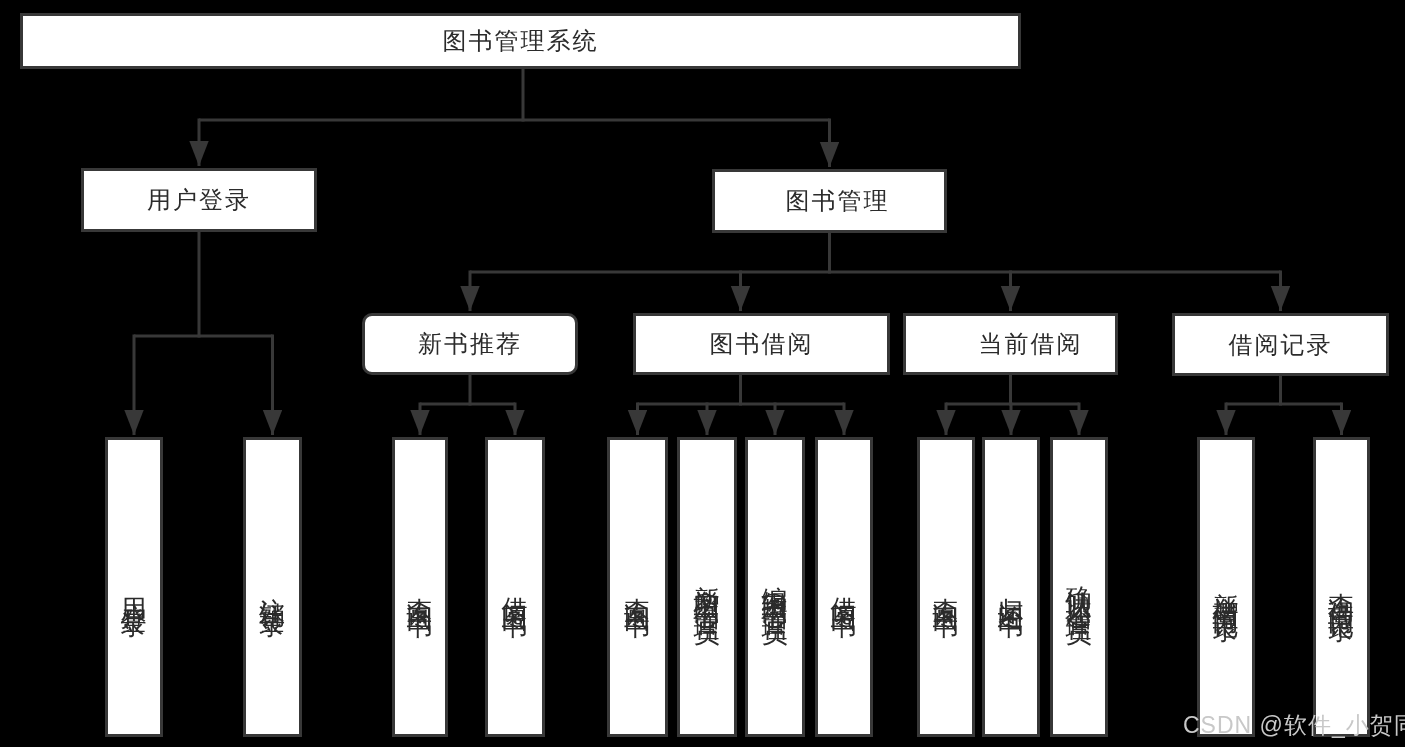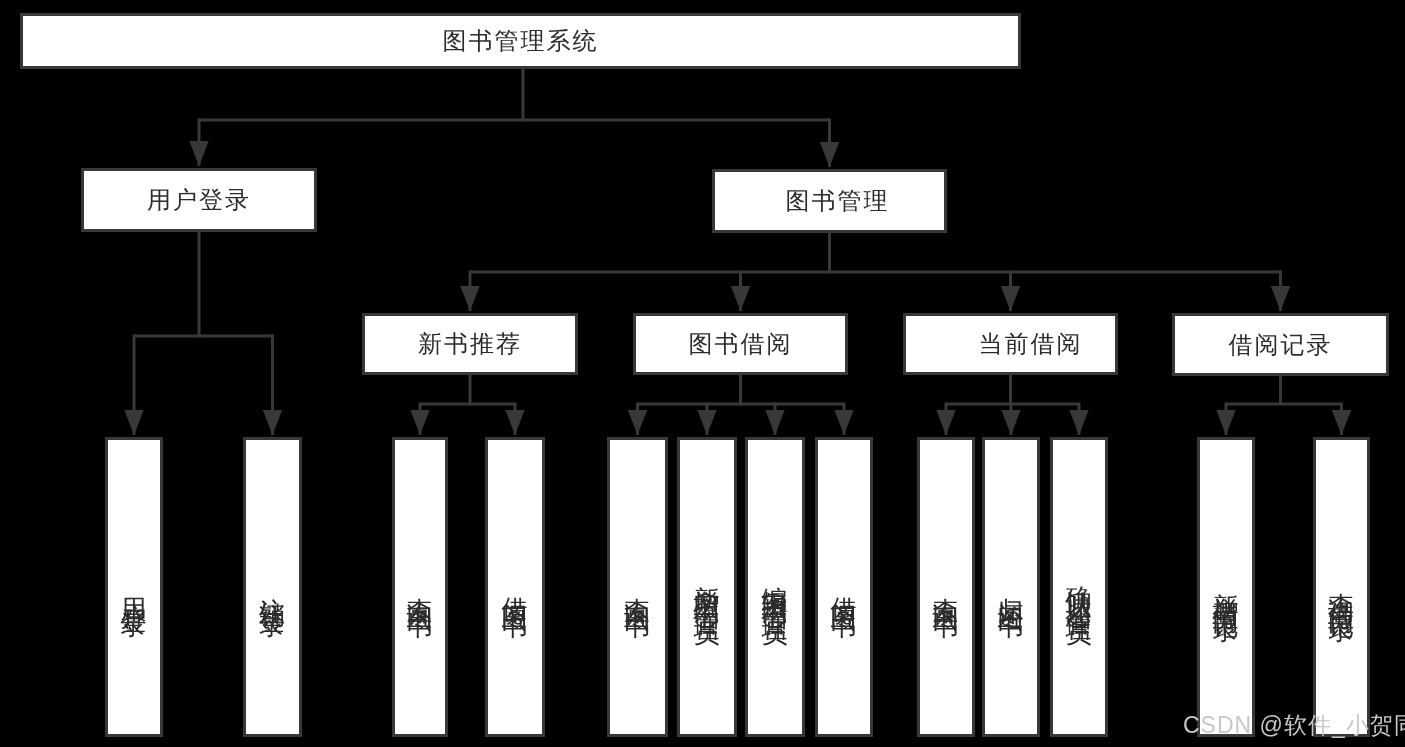--- a/index.html
+++ b/index.html
@@ -95,24 +95,24 @@
     <span class="hlabel">图书管理系统</span>
   </div>
 
   <div class="box" style="left:81px;top:168px;width:236px;height:64px;">
     <span class="hlabel">用户登录</span>
   </div>
   <div class="box" style="left:712px;top:169px;width:235px;height:64px;padding-left:16px;">
     <span class="hlabel">图书管理</span>
   </div>
 
-  <div class="box" style="left:362px;top:313px;width:216px;height:62px;">
+  <div class="box" style="left:362px;top:313px;width:216px;height:62px;border-radius:10px;">
     <span class="hlabel">新书推荐</span>
   </div>
-  <div class="box" style="left:633px;top:313px;width:215px;height:62px;">
+  <div class="box" style="left:633px;top:313px;width:257px;height:62px;">
     <span class="hlabel">图书借阅</span>
   </div>
   <div class="box" style="left:903px;top:313px;width:215px;height:62px;padding-left:40px;">
     <span class="hlabel">当前借阅</span>
   </div>
   <div class="box" style="left:1172px;top:313px;width:217px;height:63px;">
     <span class="hlabel">借阅记录</span>
   </div>
 
   <div class="box leaf" style="left:105px;top:437px;width:58px;height:300px;">

